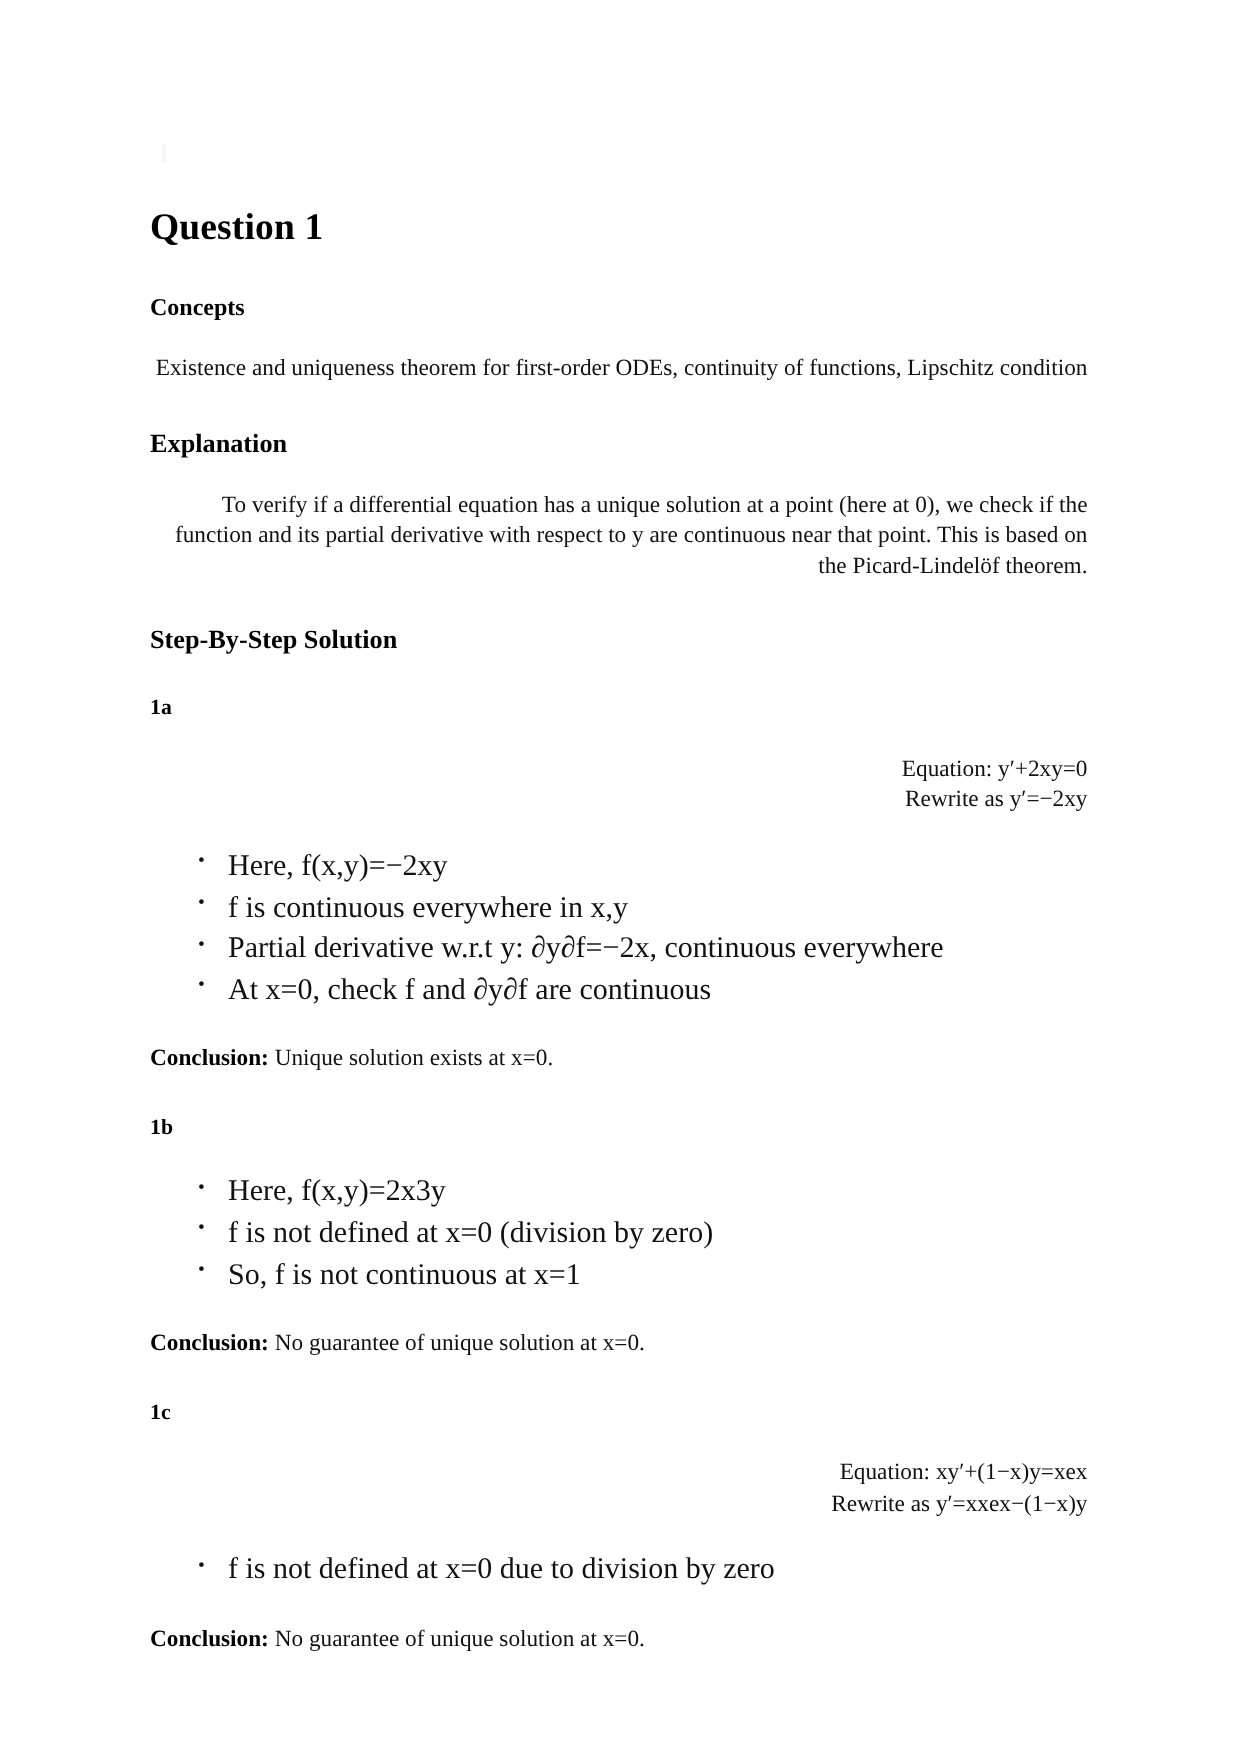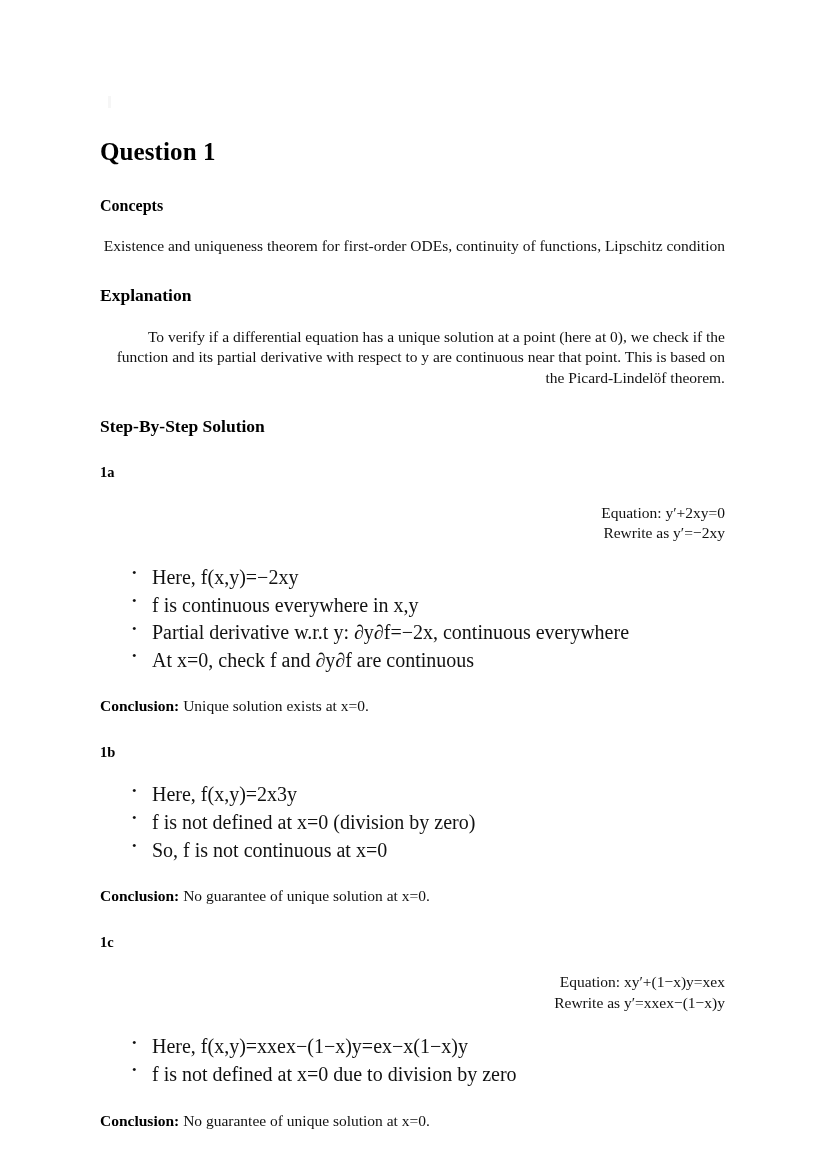--- a/index.html
+++ b/index.html
@@ -155,31 +155,30 @@
     </ul>
 
     <p class="conclusion"><span class="lead">Conclusion:</span> <span>Unique solution exists at x=0.</span></p>
 
     <h3 class="h-sub">1b</h3>
 
 
     <ul class="bullets">
       <li>Here, f(x,y)=2x3y</li>
       <li>f is not defined at x=0 (division by zero)</li>
-      <li>So, f is not continuous at x=0</li>
+      <li>So, f is not continuous at x=1</li>
     </ul>
 
     <p class="conclusion"><span class="lead">Conclusion:</span> <span>No guarantee of unique solution at x=0.</span></p>
 
     <h3 class="h-sub">1c</h3>
 
     <p class="para eq">Equation: xy′+(1−x)y=xex
 Rewrite as y′=xxex−(1−x)y</p>
 
     <ul class="bullets">
-      <li>Here, f(x,y)=xxex−(1−x)y=ex−x(1−x)y</li>
       <li>f is not defined at x=0 due to division by zero</li>
     </ul>
 
     <p class="conclusion"><span class="lead">Conclusion:</span> <span>No guarantee of unique solution at x=0.</span></p>
 
   </div>
 </div>
 
 </body></html>

